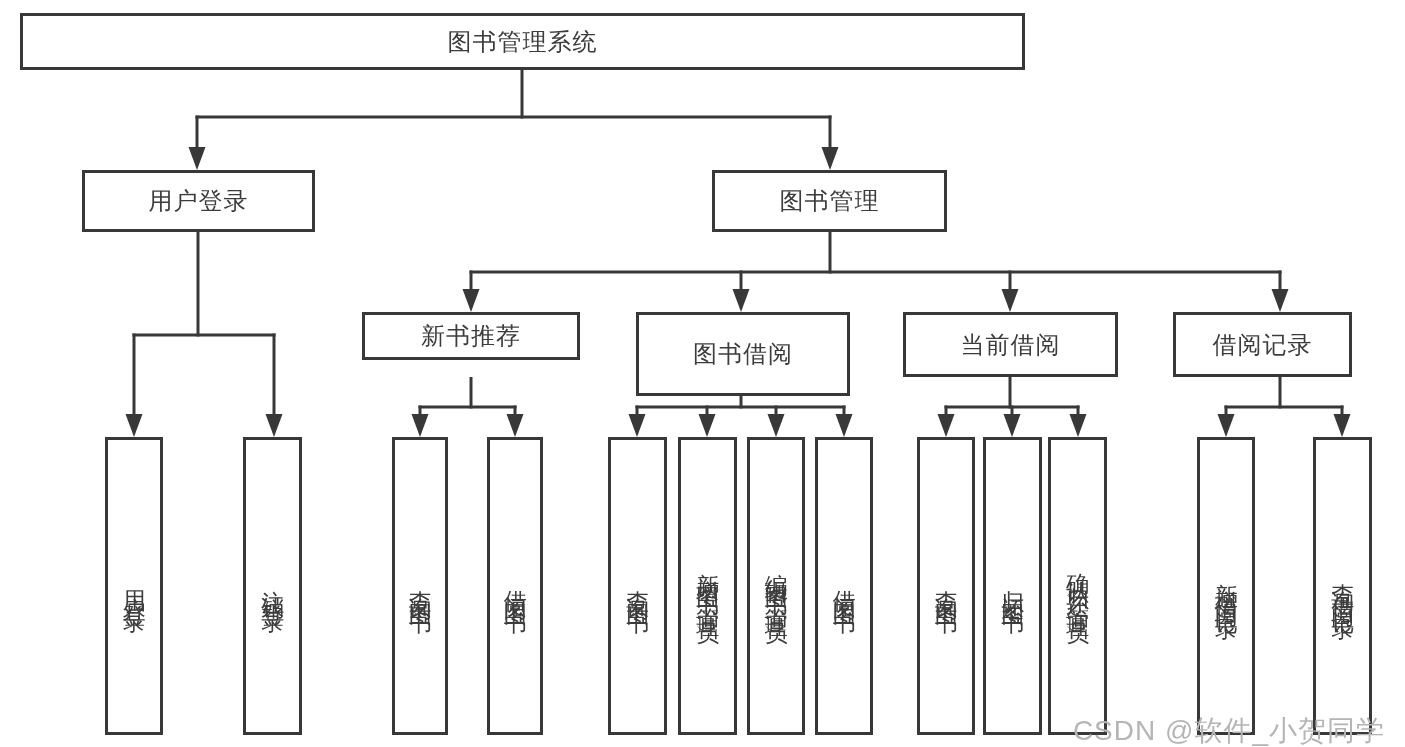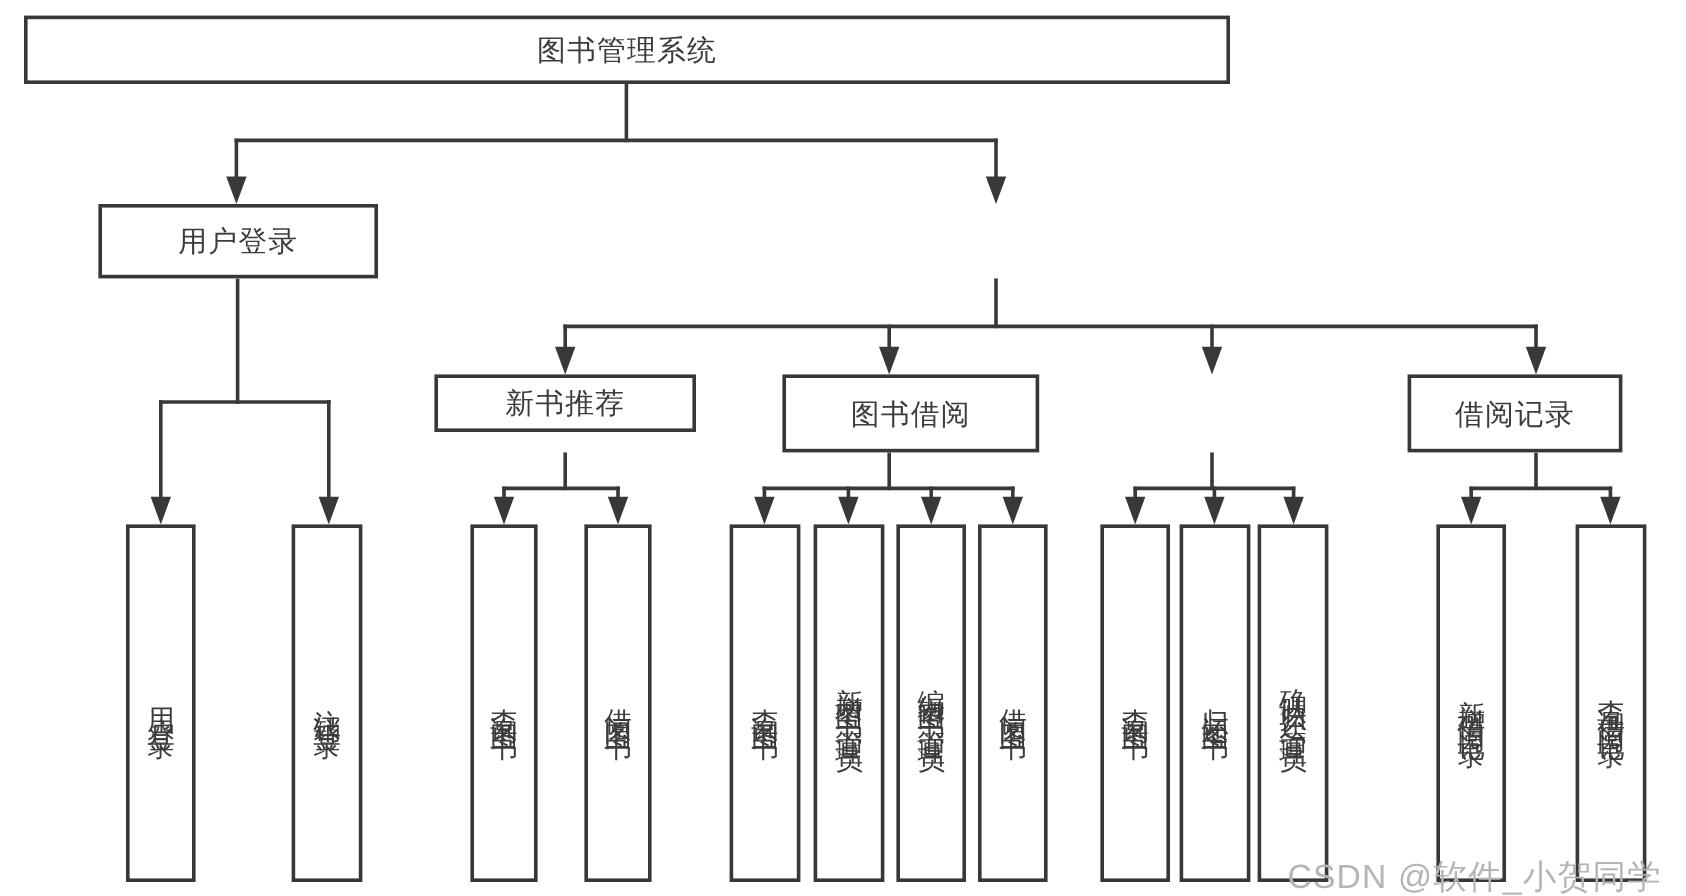--- a/index.html
+++ b/index.html
@@ -121,23 +121,25 @@
       <polygon points="1003.5,414 1020.5,414 1012,437"></polygon>
       <polygon points="1069.5,414 1086.5,414 1078,437"></polygon>
       <polygon points="1217.5,414 1234.5,414 1226,437"></polygon>
       <polygon points="1333.5,414 1350.5,414 1342,437"></polygon>
     </g>
   </svg>
 
   <div class="node" style="left:20px;top:13px;width:1005px;height:57px">图书管理系统</div>
 
   <div class="node" style="left:82px;top:170px;width:233px;height:62px">用户登录</div>
+  <div class="node" style="left:712px;top:170px;width:235px;height:62px">图书管理</div>
 
   <div class="node" style="left:362px;top:312px;width:218px;height:48px">新书推荐</div>
-  <div class="node" style="left:652px;top:312px;width:214px;height:65px">图书借阅</div>
+  <div class="node" style="left:636px;top:312px;width:214px;height:84px">图书借阅</div>
+  <div class="node" style="left:903px;top:312px;width:215px;height:65px">当前借阅</div>
   <div class="node" style="left:1173px;top:312px;width:179px;height:65px">借阅记录</div>
 
   <div class="node leaf" style="left:105px;top:437px;width:58px;height:298px">
     <span class="vtext">用户登录</span>
   </div>
   <div class="node leaf" style="left:243px;top:437px;width:59px;height:298px">
     <span class="vtext">注销登录</span>
   </div>
 
   <div class="node leaf" style="left:392px;top:437px;width:56px;height:298px">

